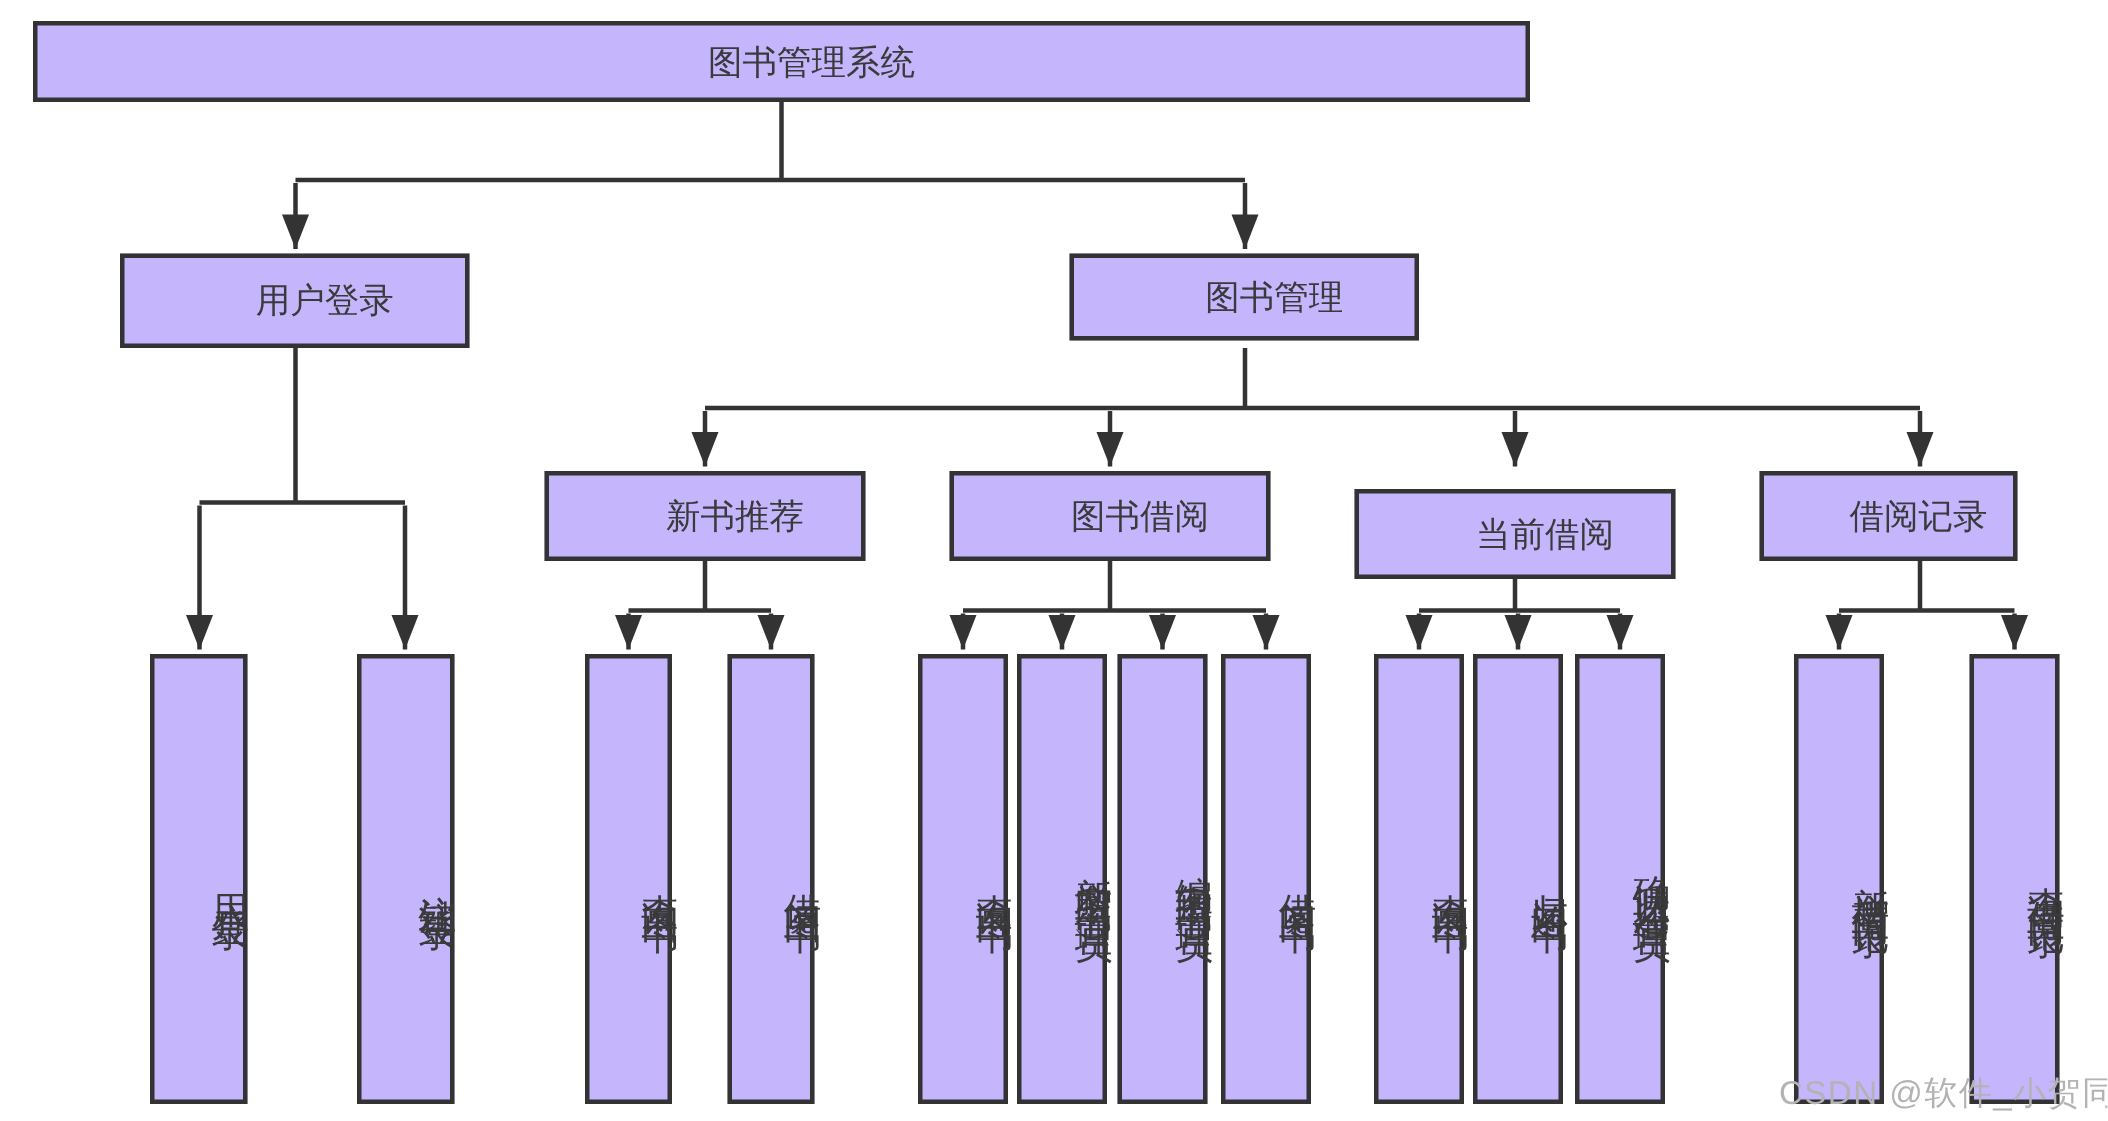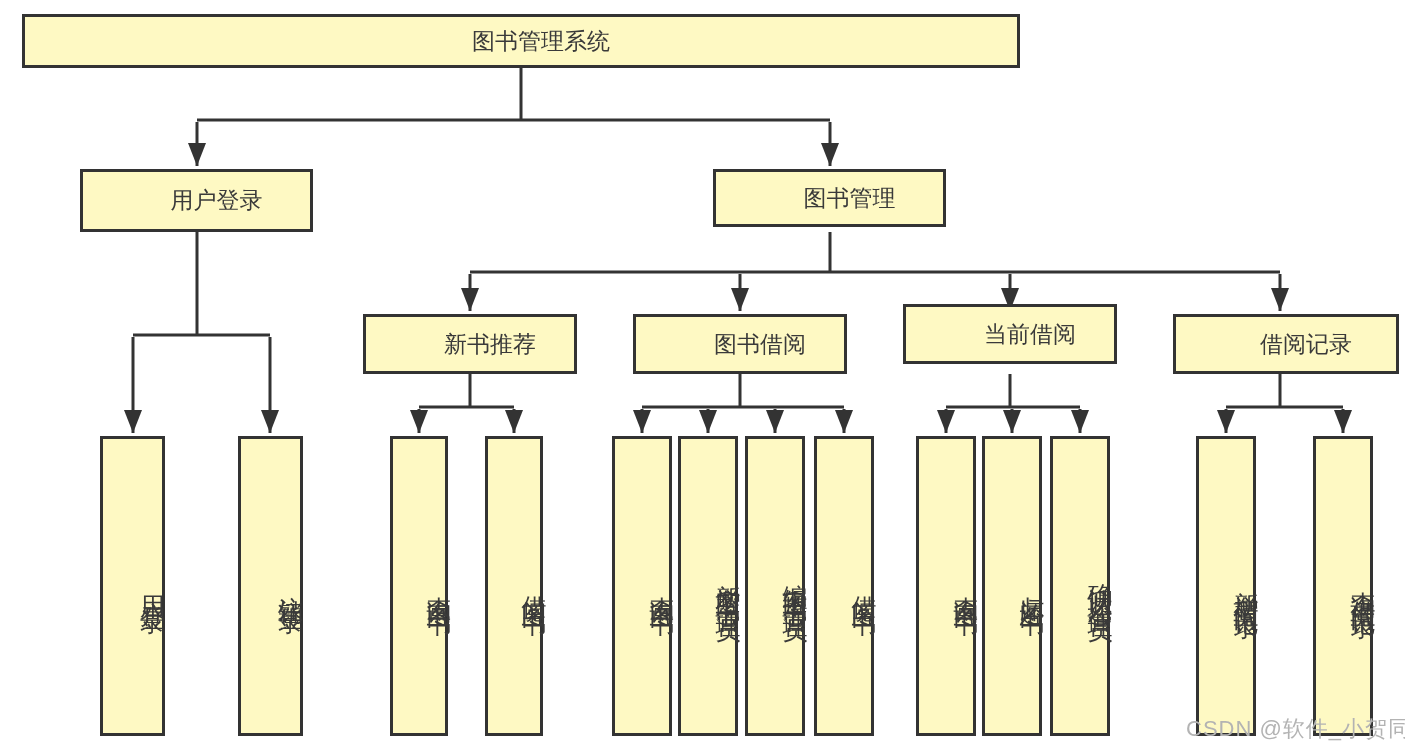--- a/index.html
+++ b/index.html
@@ -16,21 +16,21 @@
     font-family:"Liberation Sans",sans-serif;
     overflow:hidden;
   }
   svg.connectors{position:absolute;left:0;top:0;width:1405px;height:747px;}
   .wire{stroke:var(--line);stroke-width:3;fill:none;}
   #arrowhead path{fill:var(--line);stroke:none;}
   .box{
     position:absolute;
     box-sizing:border-box;
     border:3px solid var(--line);
-    background:#fef9c3;
+    background:#c4b5fd;
     display:flex;align-items:center;justify-content:center;
     color:var(--text);
     font-size:23px;
     z-index:1;
     padding-left:40px;
   }
   .box.v span{
     writing-mode:vertical-rl;
     text-orientation:mixed;
     font-size:25px;
@@ -102,24 +102,24 @@
   <div class="box" style="left:713px;top:169px;width:233px;height:58px;">
     <span>图书管理</span>
   </div>
 
   <div class="box" style="left:363px;top:314px;width:214px;height:60px;">
     <span>新书推荐</span>
   </div>
   <div class="box" style="left:633px;top:314px;width:214px;height:60px;">
     <span>图书借阅</span>
   </div>
-  <div class="box" style="left:903px;top:304px;width:214px;height:60px;">
+  <div class="box" style="left:903px;top:326px;width:214px;height:60px;">
     <span>当前借阅</span>
   </div>
-  <div class="box" style="left:1173px;top:314px;width:226px;height:60px;">
+  <div class="box" style="left:1173px;top:314px;width:172px;height:60px;">
     <span>借阅记录</span>
   </div>
 
   <div class="box v" style="left:100px;top:436px;width:65px;height:300px;">
     <span>用户登录</span>
   </div>
   <div class="box v" style="left:238px;top:436px;width:65px;height:300px;">
     <span>注销登录</span>
   </div>
 

